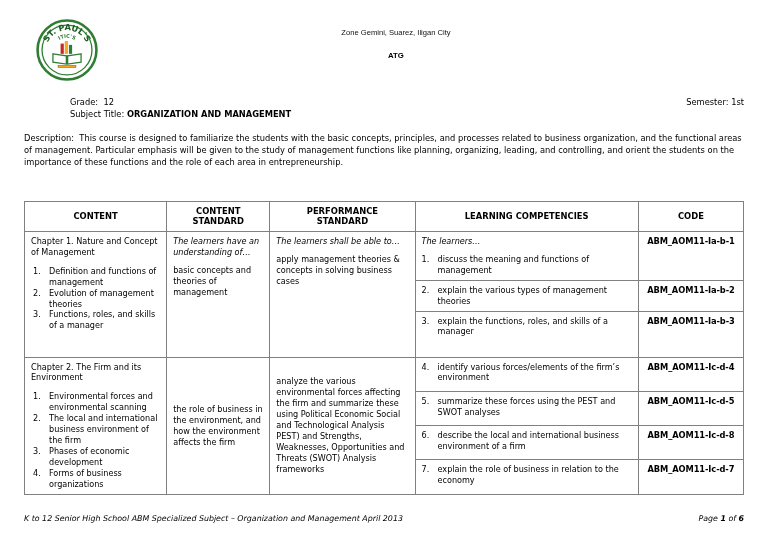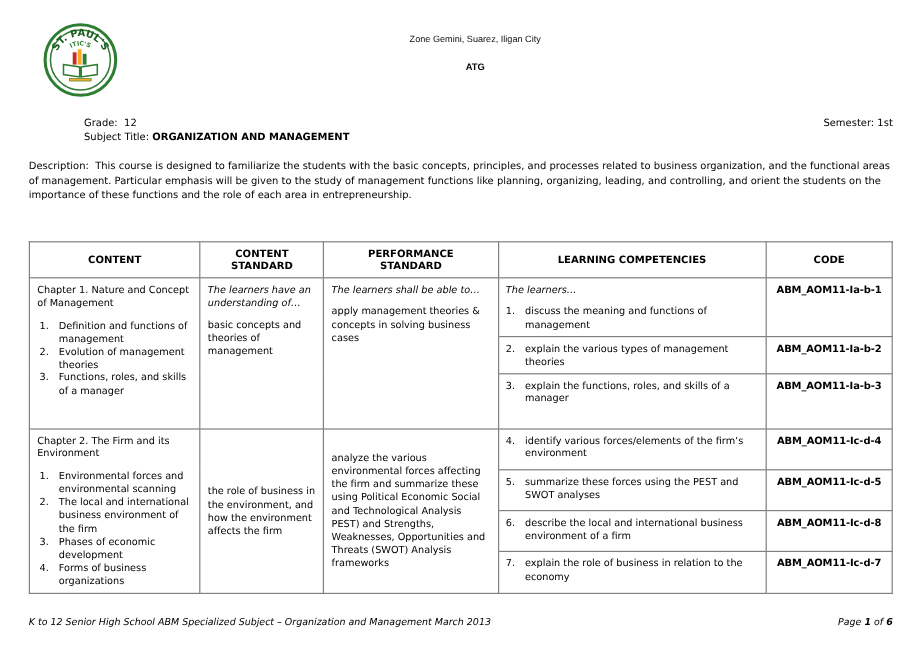--- a/index.html
+++ b/index.html
@@ -395,19 +395,19 @@
             </div>
           </td>
           <td class="code-cell">ABM_AOM11-Ic-d-7</td>
         </tr>
 
       </tbody>
     </table>
   </div>
 
   <div class="footer">
-    <div>K to 12 Senior High School ABM Specialized Subject – Organization and Management March 2013</div>
+    <div>K to 12 Senior High School ABM Specialized Subject – Organization and Management April 2013</div>
     <div class="pagenum">
       <span>Page </span><b>1</b><span> of </span><b>6</b>
     </div>
   </div>
 
 </div>
 
 </body></html>

